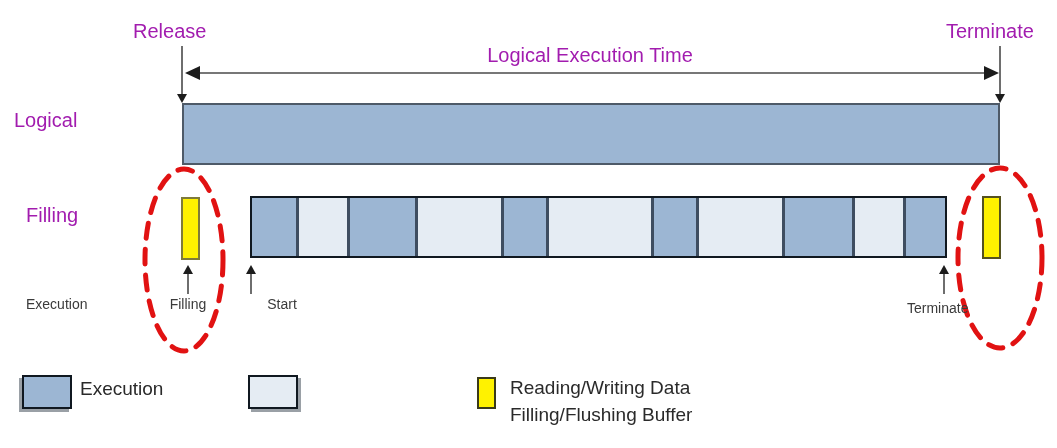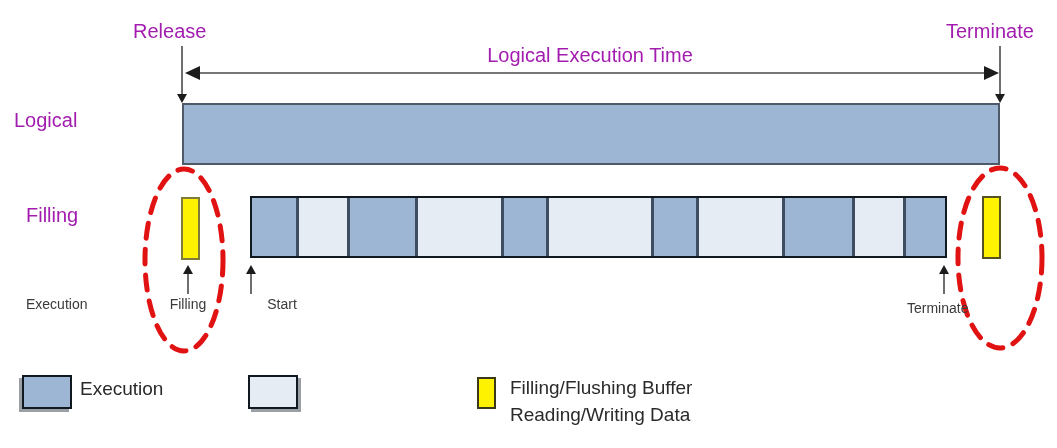--- a/index.html
+++ b/index.html
@@ -134,17 +134,17 @@
   <div class="lbl lbl-sm center" style="left:254px;top:296px;margin-left:28px;">Start</div>
   <div class="lbl lbl-sm" style="left:907px;top:300px;">Terminate</div>
 
   <div class="legend-swatch execution"></div>
   <div class="legend-label" style="left:80px;">Execution</div>
 
   <div class="legend-swatch suspended"></div>
 
   <div class="legend-swatch buffer"></div>
   <div class="legend-label-multi">
+    <div>Reading/Writing Data</div>
     <div>Filling/Flushing Buffer</div>
-    <div>Reading/Writing Data</div>
   </div>
 
 </div>
 
 </body></html>

